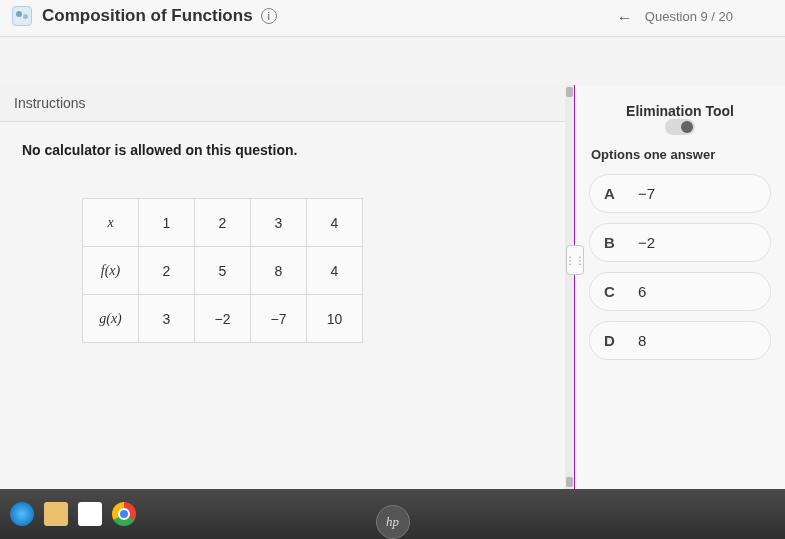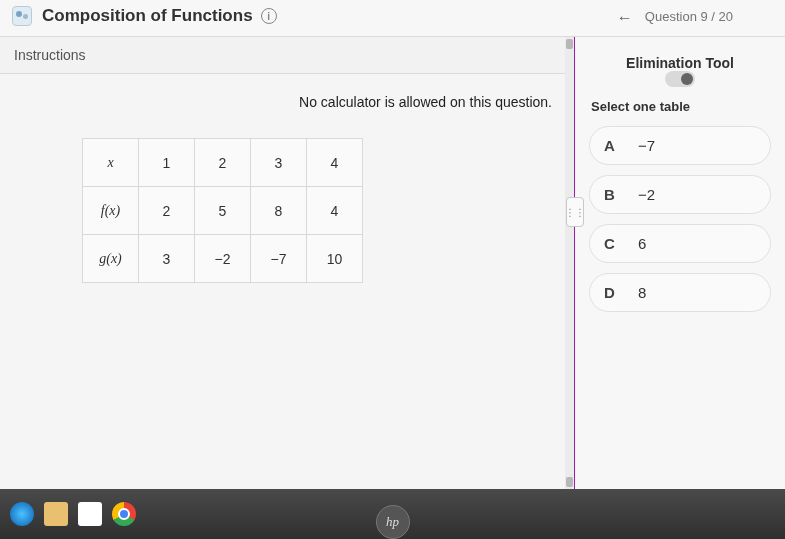--- a/index.html
+++ b/index.html
@@ -11,20 +11,21 @@
     overflow: hidden;
     position: relative;
   }
   .app-window {
     background: #f8f8f8;
     width: 100%;
     height: 489px;
     display: flex;
     flex-direction: column;
     filter: brightness(0.98);
+    gap: 48px;
   }
   .topbar {
     display: flex;
     align-items: center;
     padding: 6px 12px 10px 12px;
     background: #fcfcfc;
     border-bottom: 1px solid #e0e0e0;
   }
   .logo-icon {
     width: 20px; height: 20px;
@@ -104,25 +105,24 @@
     background:#f7f7f7;
   }
   .content {
     padding: 20px 22px;
     color:#333;
     font-size:14px;
     flex:1;
     overflow:auto;
   }
   .no-calc {
-    font-weight:400;
+    font-weight:700;
     font-size:14px;
     color:#222;
-    margin-bottom:28px;
-    text-align:right;
+    margin-bottom:40px;
   }
   table.func {
     border-collapse: collapse;
     margin: 10px 0 30px 60px;
     background:#fff;
   }
   table.func td {
     border:1px solid #ddd;
     width:56px;
     height:48px;
@@ -310,21 +310,21 @@
       </div>
     </div>
 
     <div class="right-pane">
       <div class="divider-handle">⋮⋮</div>
 
       <div class="elim-row">
         <span>Elimination Tool</span>
         <span class="toggle"></span>
       </div>
-      <div class="select-one">Select one table</div>
+      <div class="select-one">Options one answer</div>
 
       <div class="options">
         <div class="opt">
           <span class="letter">A</span>
           <span class="val">−7</span>
         </div>
         <div class="opt">
           <span class="letter">B</span>
           <span class="val">−2</span>
         </div>

